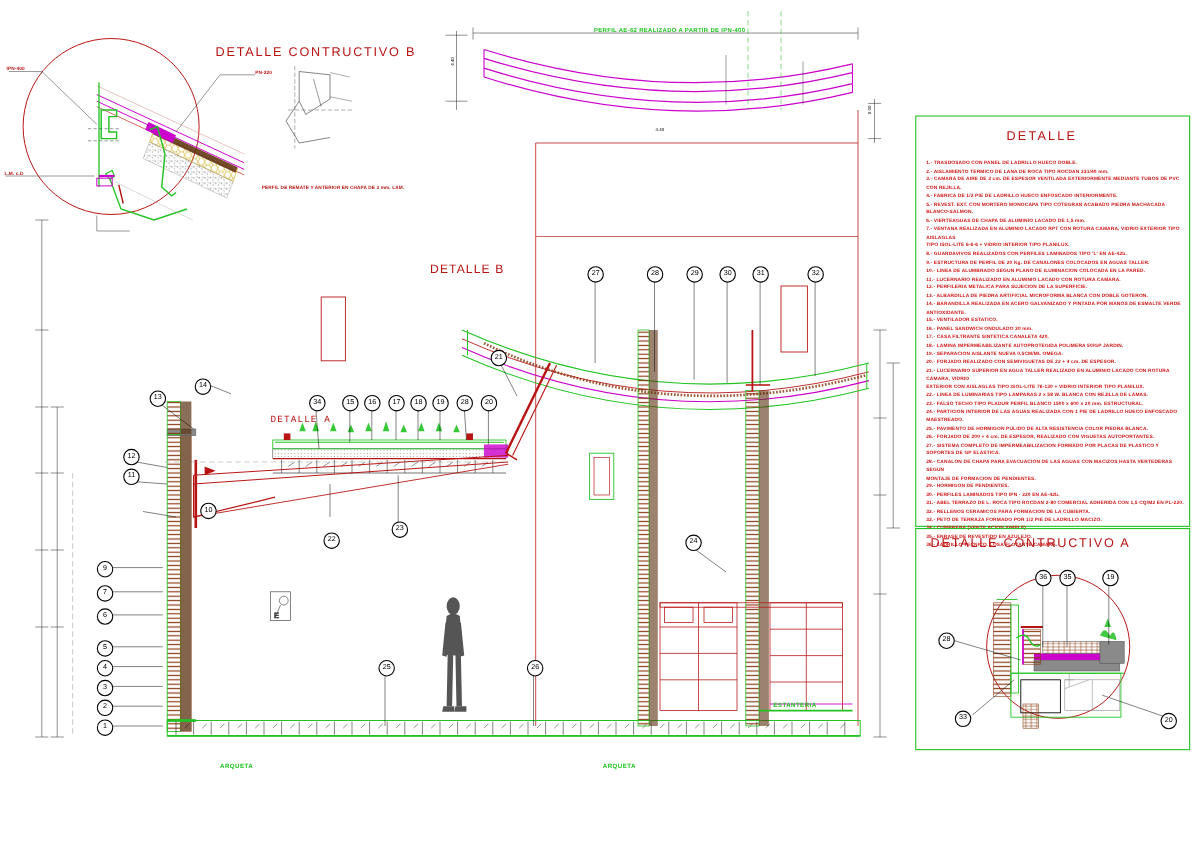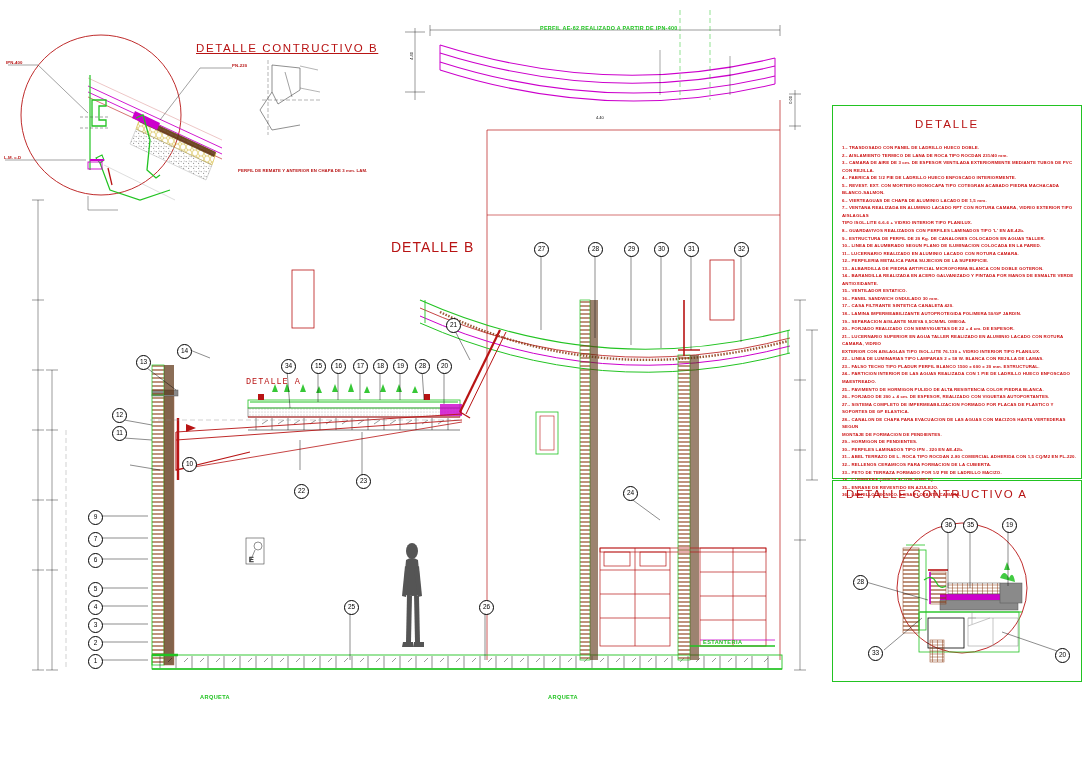--- a/index.html
+++ b/index.html
@@ -363,33 +363,33 @@
       <path d="M948,530 L948,588"></path>
       <path d="M970,530 L970,588"></path>
       <path d="M1008,530 L1008,586"></path>
       <path d="M866,582 L928,600"></path>
       <path d="M884,650 L922,618"></path>
       <path d="M1060,652 L1002,632"></path>
     </g>
   </g>
 </svg>
 
-<div class="txt detail-title" style="left:196px;top:42px;text-decoration:underline;">DETALLE CONTRUCTIVO B</div>
+<div class="txt detail-title" style="left:196px;top:42px;">DETALLE CONTRUCTIVO B</div>
 <div class="txt tiny red" style="left:238px;top:168px;">PERFIL DE REMATE Y ANTERIOR EN CHAPA DE 3 mm. LAM.</div>
 <div class="txt tiny red" style="left:6px;top:60px;">IPN-400</div>
 <div class="txt tiny red" style="left:4px;top:155px;">L.M. c.D</div>
 <div class="txt tiny red" style="left:232px;top:63px;">PN-220</div>
 
 <div class="txt grn-lbl" style="left:540px;top:25px;">PERFIL AE-62 REALIZADO A PARTIR DE IPN-400</div>
 
 <div class="txt dim vert" style="left:409px;top:52px;">4.40</div>
 <div class="txt dim" style="left:596px;top:115px;">4.40</div>
 <div class="txt dim vert" style="left:788px;top:96px;">0.00</div>
 
-<div class="txt detail-title" style="left:391px;top:239px;font-size:14px;letter-spacing:1px;">DETALLE B</div>
+<div class="txt detail-title" style="left:391px;top:239px;font-size:11px;letter-spacing:1px;">DETALLE B</div>
 <div class="txt detail-title" style="left:246px;top:377px;font-size:8.5px;letter-spacing:1px;font-family:Liberation Mono, monospace;">DETALLE A</div>
 
 <div class="txt grn-lbl2" style="left:200px;top:694px;">ARQUETA</div>
 <div class="txt grn-lbl2" style="left:548px;top:694px;">ARQUETA</div>
 <div class="txt grn-lbl2" style="left:703px;top:639px;">ESTANTERIA</div>
 
 
 <div class="bub" style="left:88px;top:510px;">9</div>
 <div class="bub" style="left:88px;top:532px;">7</div>
 <div class="bub" style="left:88px;top:553px;">6</div>

